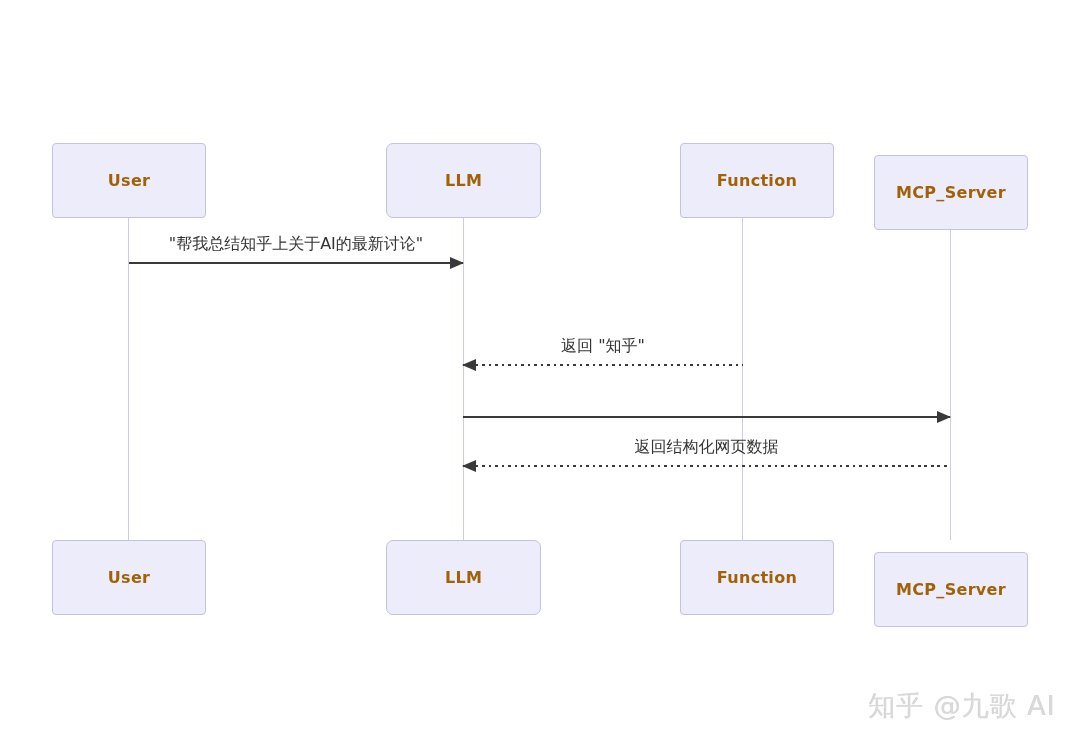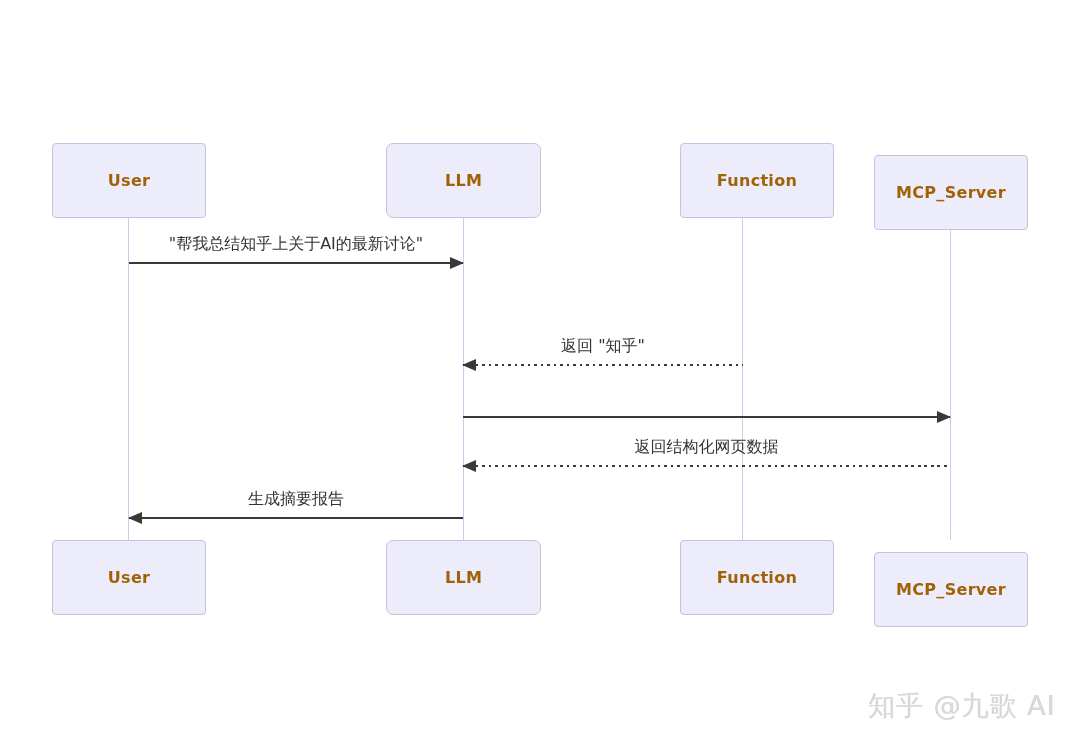--- a/index.html
+++ b/index.html
@@ -144,22 +144,16 @@
     </div>
   </div>
 
   <div class="msg m5">
     <div class="msg-label">返回结构化网页数据</div>
     <div class="msg-line dashed">
       <span class="arrowhead left"></span>
     </div>
   </div>
 
-  <div class="msg m6">
-    <div class="msg-label">生成摘要报告</div>
-    <div class="msg-line solid">
-      <span class="arrowhead left"></span>
-    </div>
-  </div>
 
   <div class="watermark">知乎 @九歌 AI</div>
 
 </div>
 
 </body></html>

